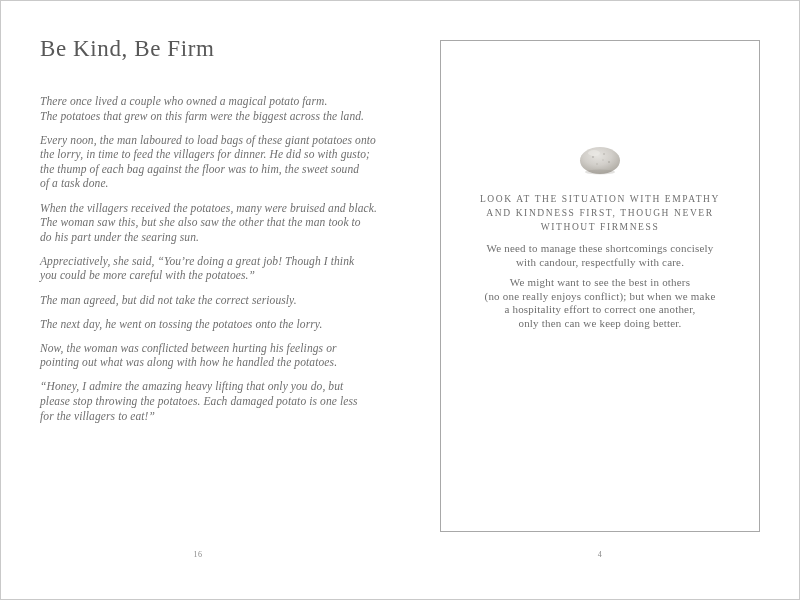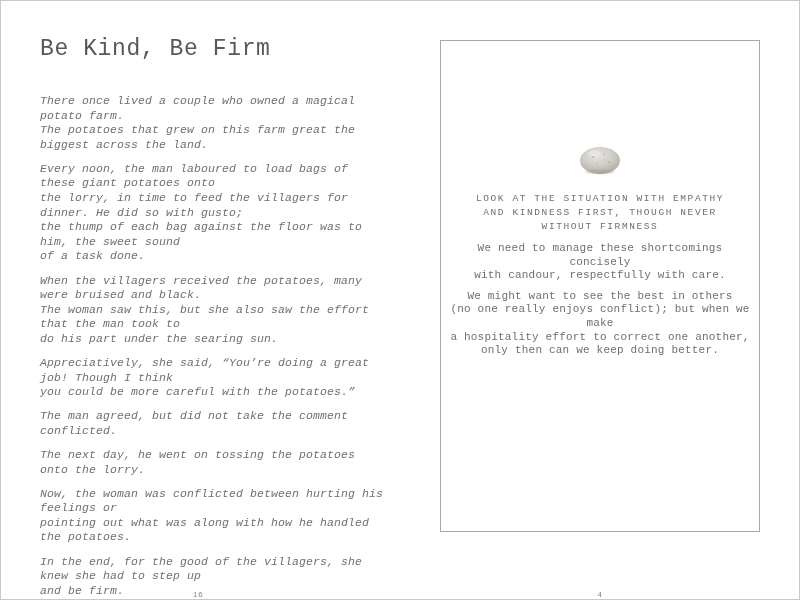--- a/index.html
+++ b/index.html
@@ -4,21 +4,21 @@
 <style>
   * { box-sizing: border-box; }
   html, body { margin: 0; padding: 0; background: #ffffff; }
   .canvas {
     position: relative;
     width: 800px;
     height: 600px;
     background: #ffffff;
     box-shadow: inset 0 0 0 1px #c9c9c9;
     overflow: hidden;
-    font-family: Liberation Mono, monospace;
+    font-family: Liberation Serif, serif;
   }
 
   
   .left-page {
     position: absolute;
     left: 40px;
     top: 36px;
     width: 348px;
   }
   .page-title {
@@ -76,50 +76,47 @@
   }
 
   
   .page-number {
     position: absolute;
     top: 550px;
     font-size: 8px;
     letter-spacing: 0.5px;
     color: #8a8a8a;
     text-align: center;
-    margin-top: 40px;
   }
   .page-number.left  { left: 40px;  width: 316px; }
   .page-number.right { left: 440px; width: 320px; }
 </style>
 </head>
 <body>
 
 <div class="canvas">
 
   <div class="left-page">
     <h1 class="page-title">Be Kind, Be Firm</h1>
     <div class="story">
       <p>There once lived a couple who owned a magical potato farm.
-The potatoes that grew on this farm great the biggest across the land.</p>
+The potatoes that grew on this farm were the biggest across the land.</p>
       <p>Every noon, the man laboured to load bags of these giant potatoes onto
 the lorry, in time to feed the villagers for dinner. He did so with gusto;
 the thump of each bag against the floor was to him, the sweet sound
 of a task done.</p>
       <p>When the villagers received the potatoes, many were bruised and black.
-The woman saw this, but she also saw the effort that the man took to
+The woman saw this, but she also saw the other that the man took to
 do his part under the searing sun.</p>
       <p>Appreciatively, she said, “You’re doing a great job! Though I think
 you could be more careful with the potatoes.”</p>
-      <p>The man agreed, but did not take the comment conflicted.</p>
+      <p>The man agreed, but did not take the correct seriously.</p>
       <p>The next day, he went on tossing the potatoes onto the lorry.</p>
       <p>Now, the woman was conflicted between hurting his feelings or
 pointing out what was along with how he handled the potatoes.</p>
-      <p>In the end, for the good of the villagers, she knew she had to step up
-and be firm.</p>
       <p>“Honey, I admire the amazing heavy lifting that only you do, but
 please stop throwing the potatoes. Each damaged potato is one less
 for the villagers to eat!”</p>
 
     </div>
   </div>
   <div class="page-number left">16</div>
 
   <div class="lesson-box">
     <div class="potato">

